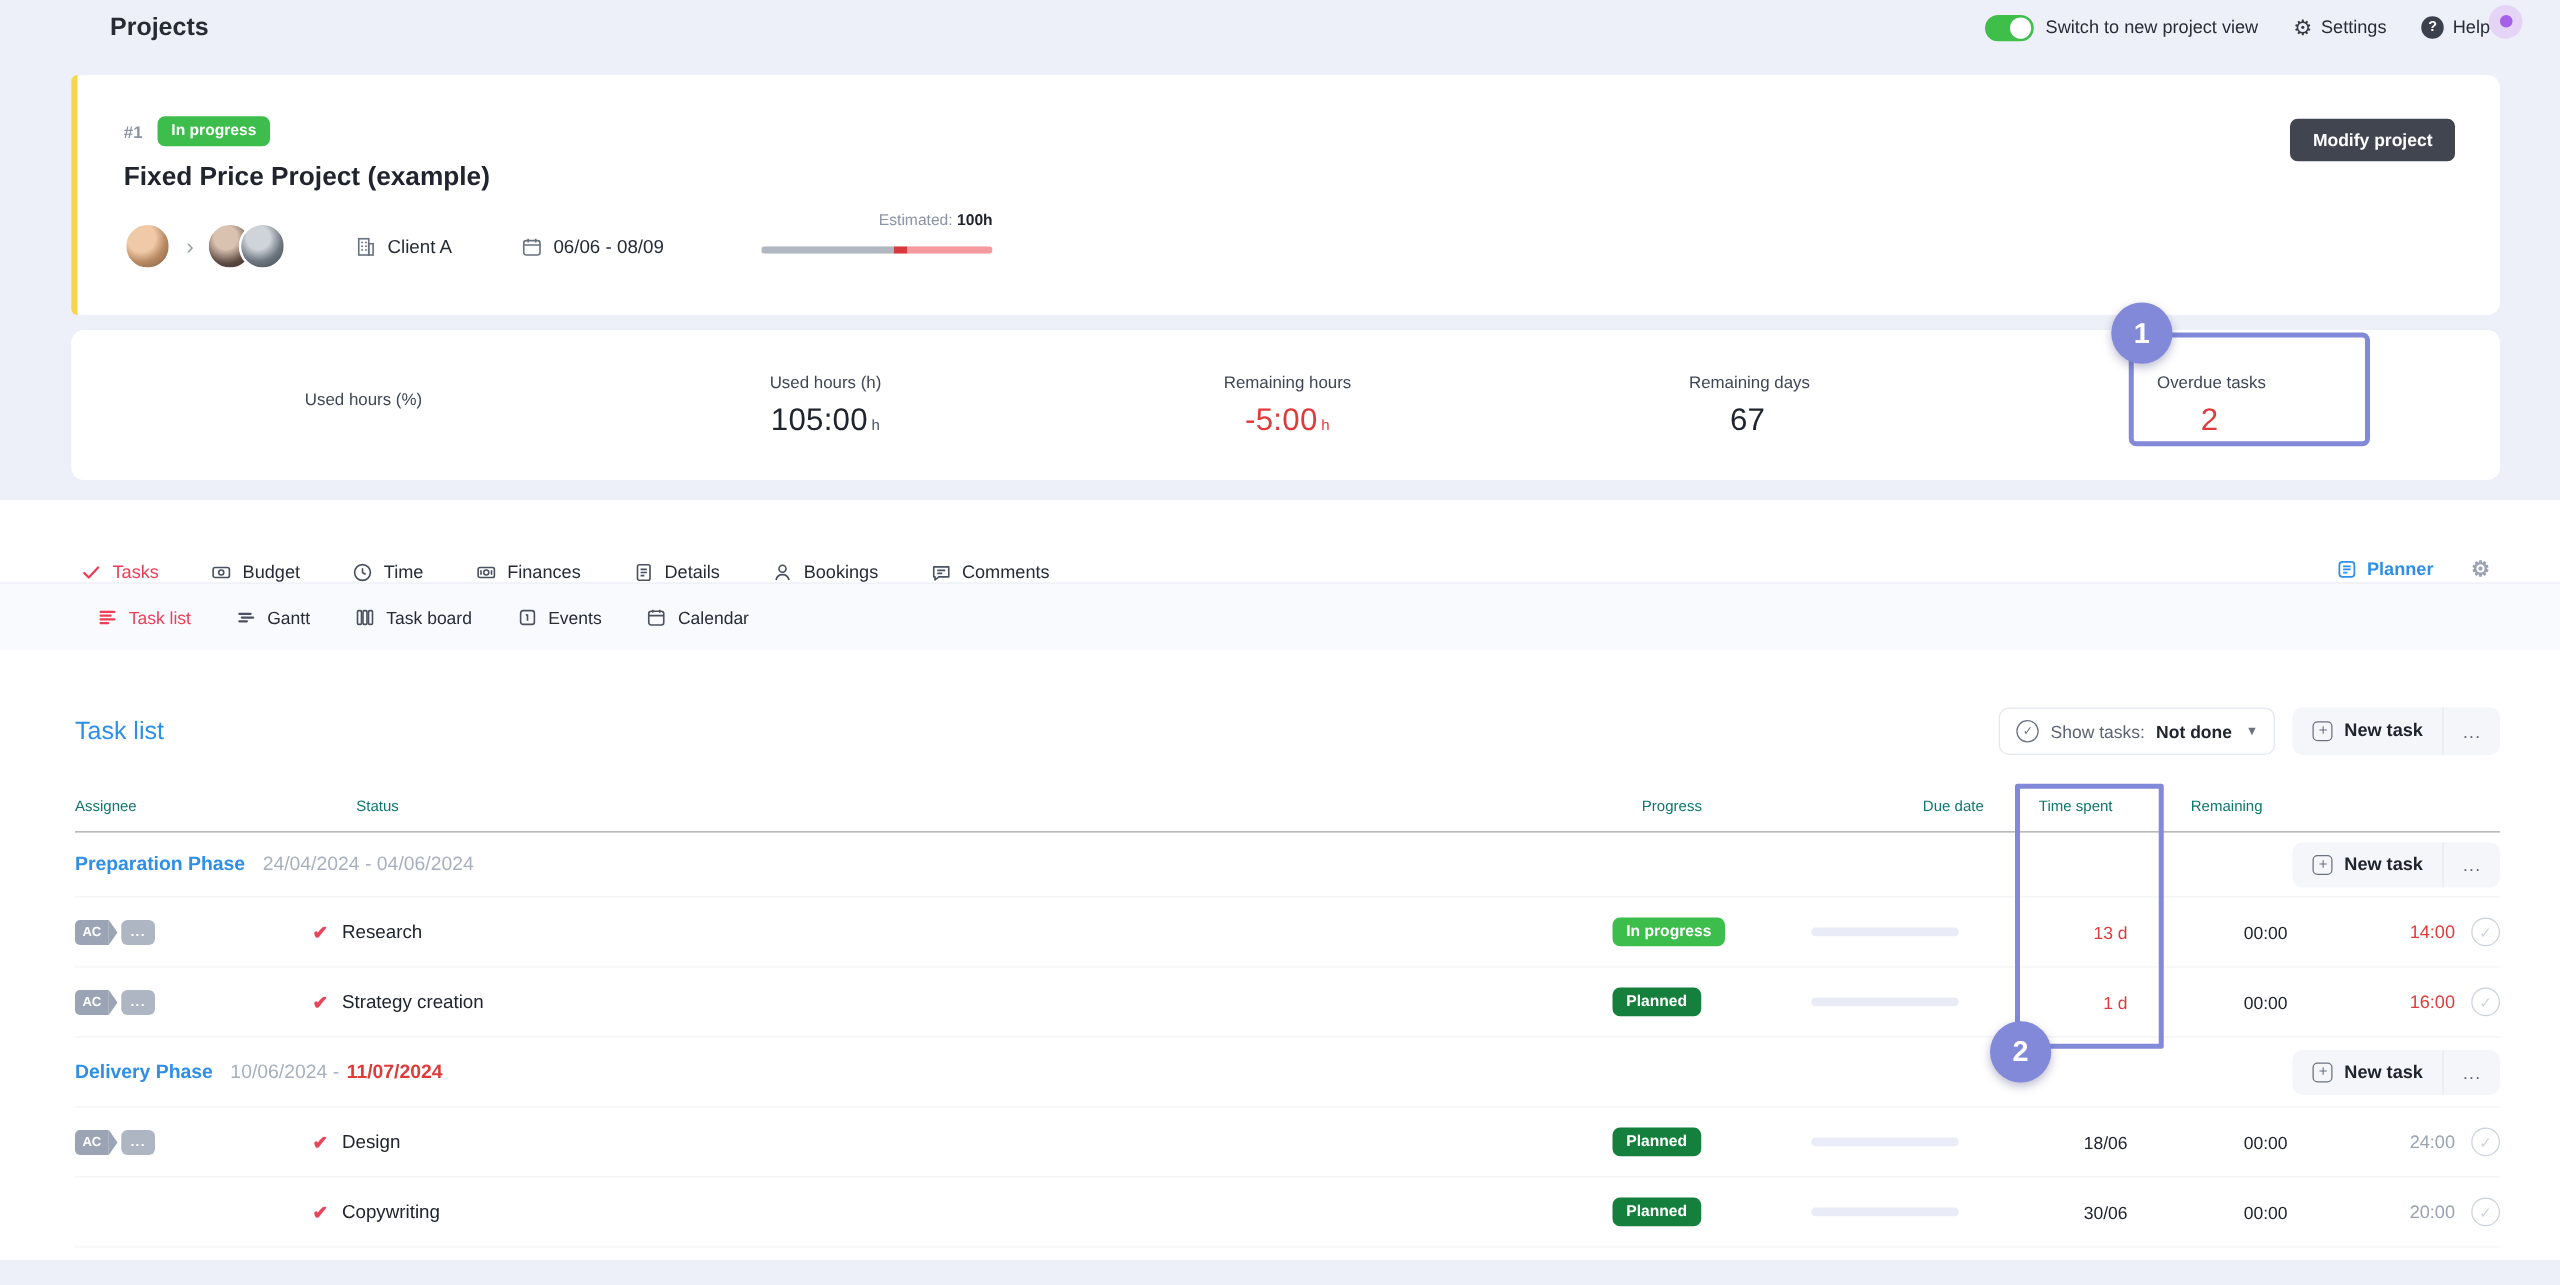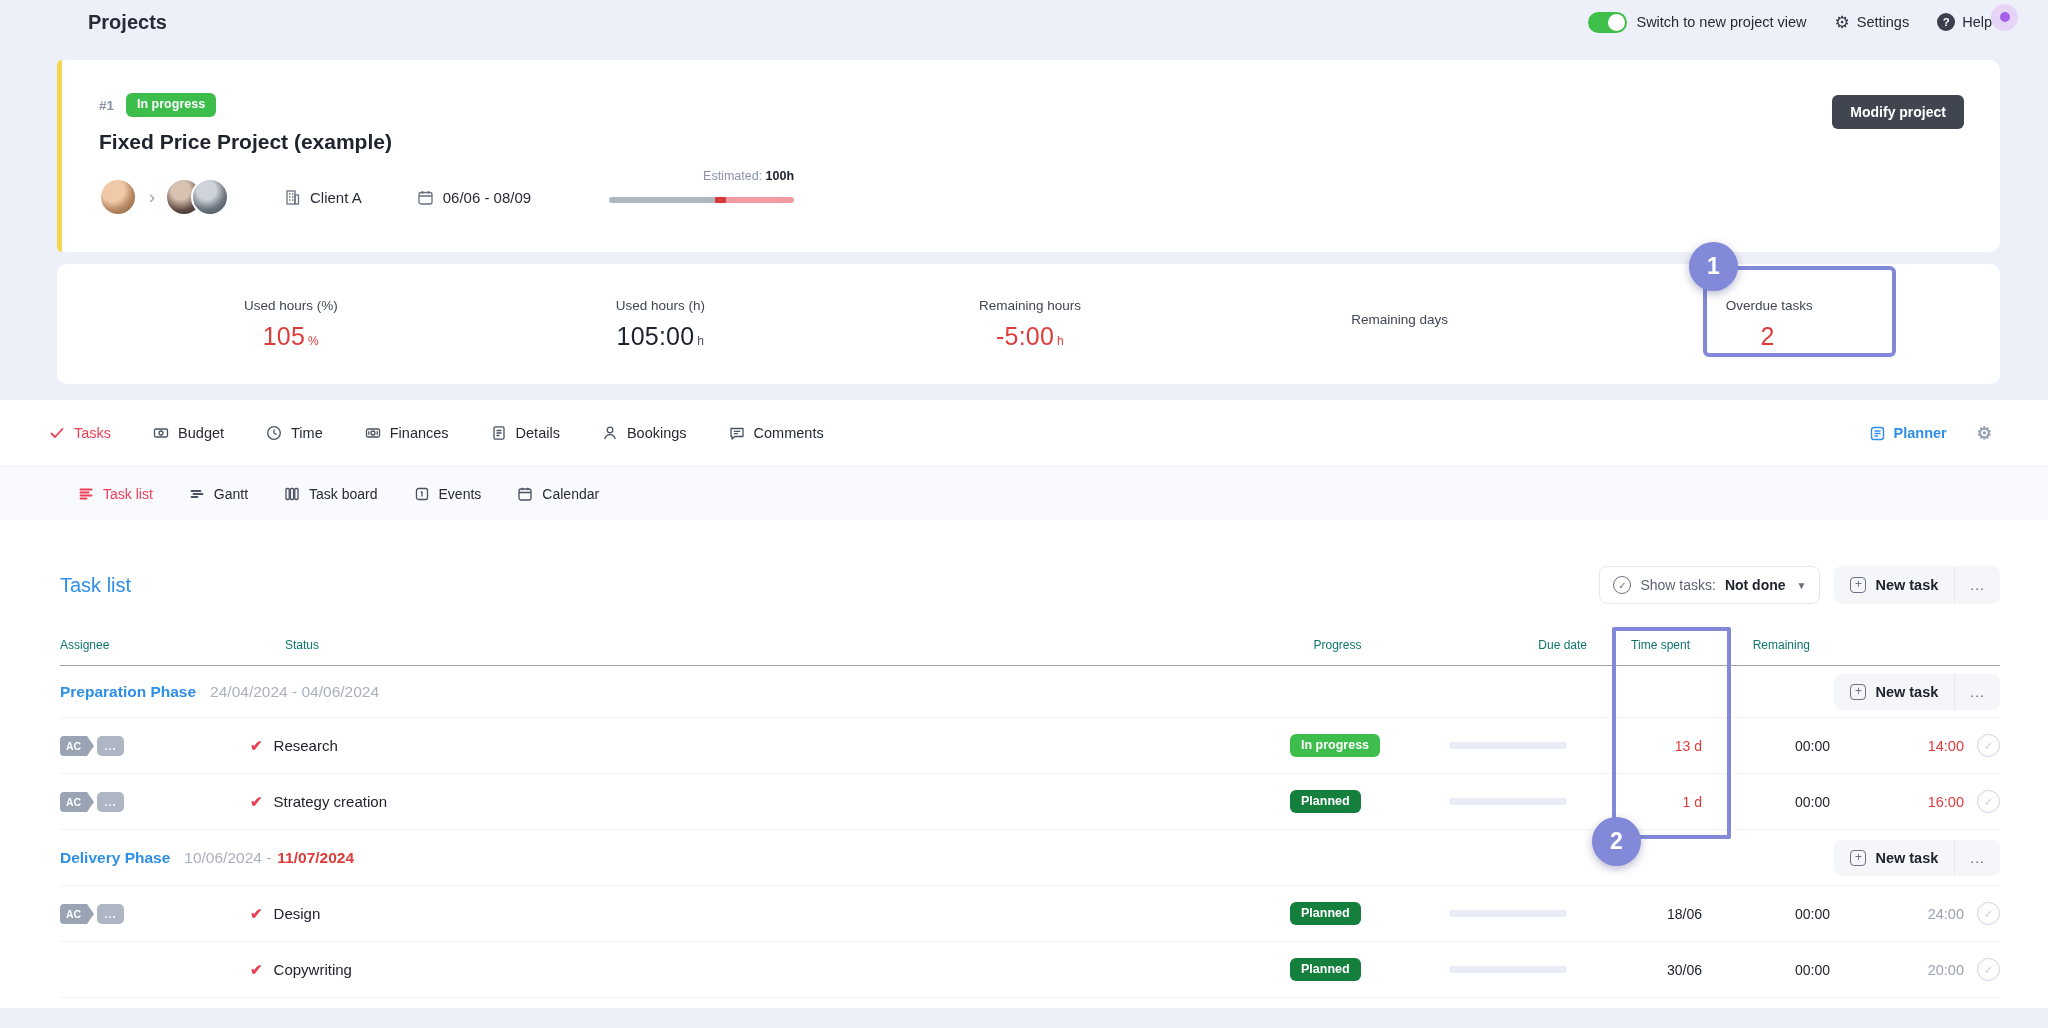--- a/index.html
+++ b/index.html
@@ -69,21 +69,21 @@
     background:#fff; border-radius:10px; display:flex; align-items:center;
     padding:0 46px 0 49px; }
   .stat { flex:1; text-align:center; }
   .stat-label { font-size:13.5px; color:#3f4654; margin-bottom:9px; }
   .stat-value { font-size:25px; color:#20242e; letter-spacing:.2px; }
   .stat-value .unit { font-size:12px; margin-left:3px; color:#4a5160; }
   .stat.red .stat-value, .stat.red .unit { color:#e03b3b; }
 
   
   .tabs-bar { position:absolute; top:400px; left:0; right:0; height:66px; background:#fff;
-    display:flex; align-items:center; padding:0 56px 0 49px; }
+    display:flex; align-items:flex-end; padding:0 56px 0 65px; }
   .tab { display:flex; align-items:center; gap:9px; font-size:14.5px; color:#262b36;
     margin-right:42px; cursor:pointer; }
   .tab .ic { color:#4a5160; }
   .tab.active { color:#ee3d55; }
   .tab.active .ic { color:#ee3d55; }
   .tabs-right { margin-left:auto; display:flex; align-items:center; gap:30px; margin-right:0;font-weight:bold; }
   .planner-link { display:flex; align-items:center; gap:8px; font-size:14.5px; color:#2e8fe8; cursor:pointer; }
   .tabs-gear { font-size:17px; color:#99a2b2; cursor:pointer; }
 
   .subtabs-bar { position:absolute; top:466px; left:0; right:0; height:54px; background:#f8fafd;
@@ -232,32 +232,32 @@
         <span class="est-seg3"></span>
       </span>
     </span>
   </div>
   <button class="modify-btn">Modify project</button>
 </section>
 
 <section class="stats-card">
   <div class="stat red">
     <div class="stat-label">Used hours (%)</div>
-    <div class="stat-value"><span>105</span><span class="unit">%</span></div>
   </div>
   <div class="stat">
     <div class="stat-label">Used hours (h)</div>
     <div class="stat-value"><span>105:00</span><span class="unit">h</span></div>
   </div>
   <div class="stat red">
     <div class="stat-label">Remaining hours</div>
     <div class="stat-value"><span>-5:00</span><span class="unit">h</span></div>
   </div>
   <div class="stat">
     <div class="stat-label">Remaining days</div>
+    <div class="stat-value"><span>67</span><span class="unit"></span></div>
   </div>
   <div class="stat red">
     <div class="stat-label">Overdue tasks</div>
     <div class="stat-value"><span>2</span><span class="unit"></span></div>
   </div>
 </section>
 
 <nav class="tabs-bar">
   <div class="tab active">
     <svg class="ic" width="16" height="16" viewBox="0 0 16 16" fill="none" stroke="currentColor" stroke-width="1.8" stroke-linecap="round" stroke-linejoin="round">

